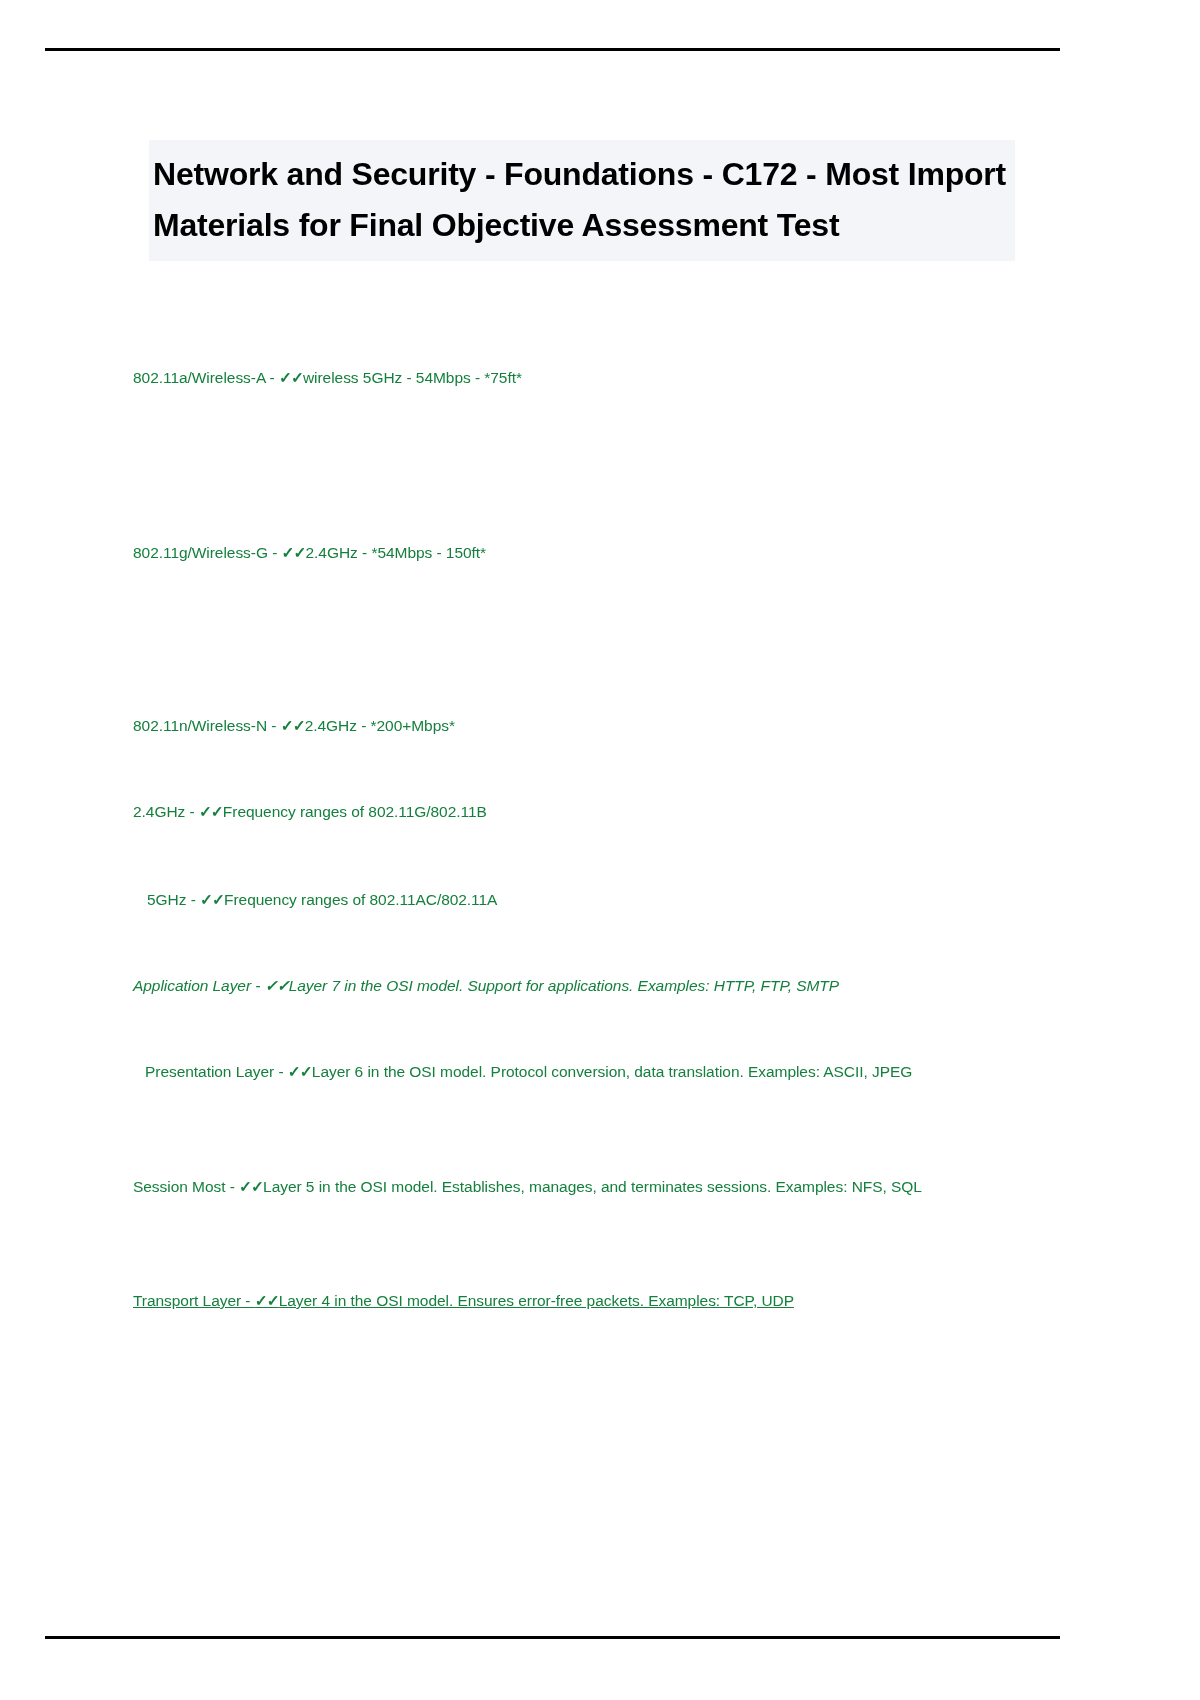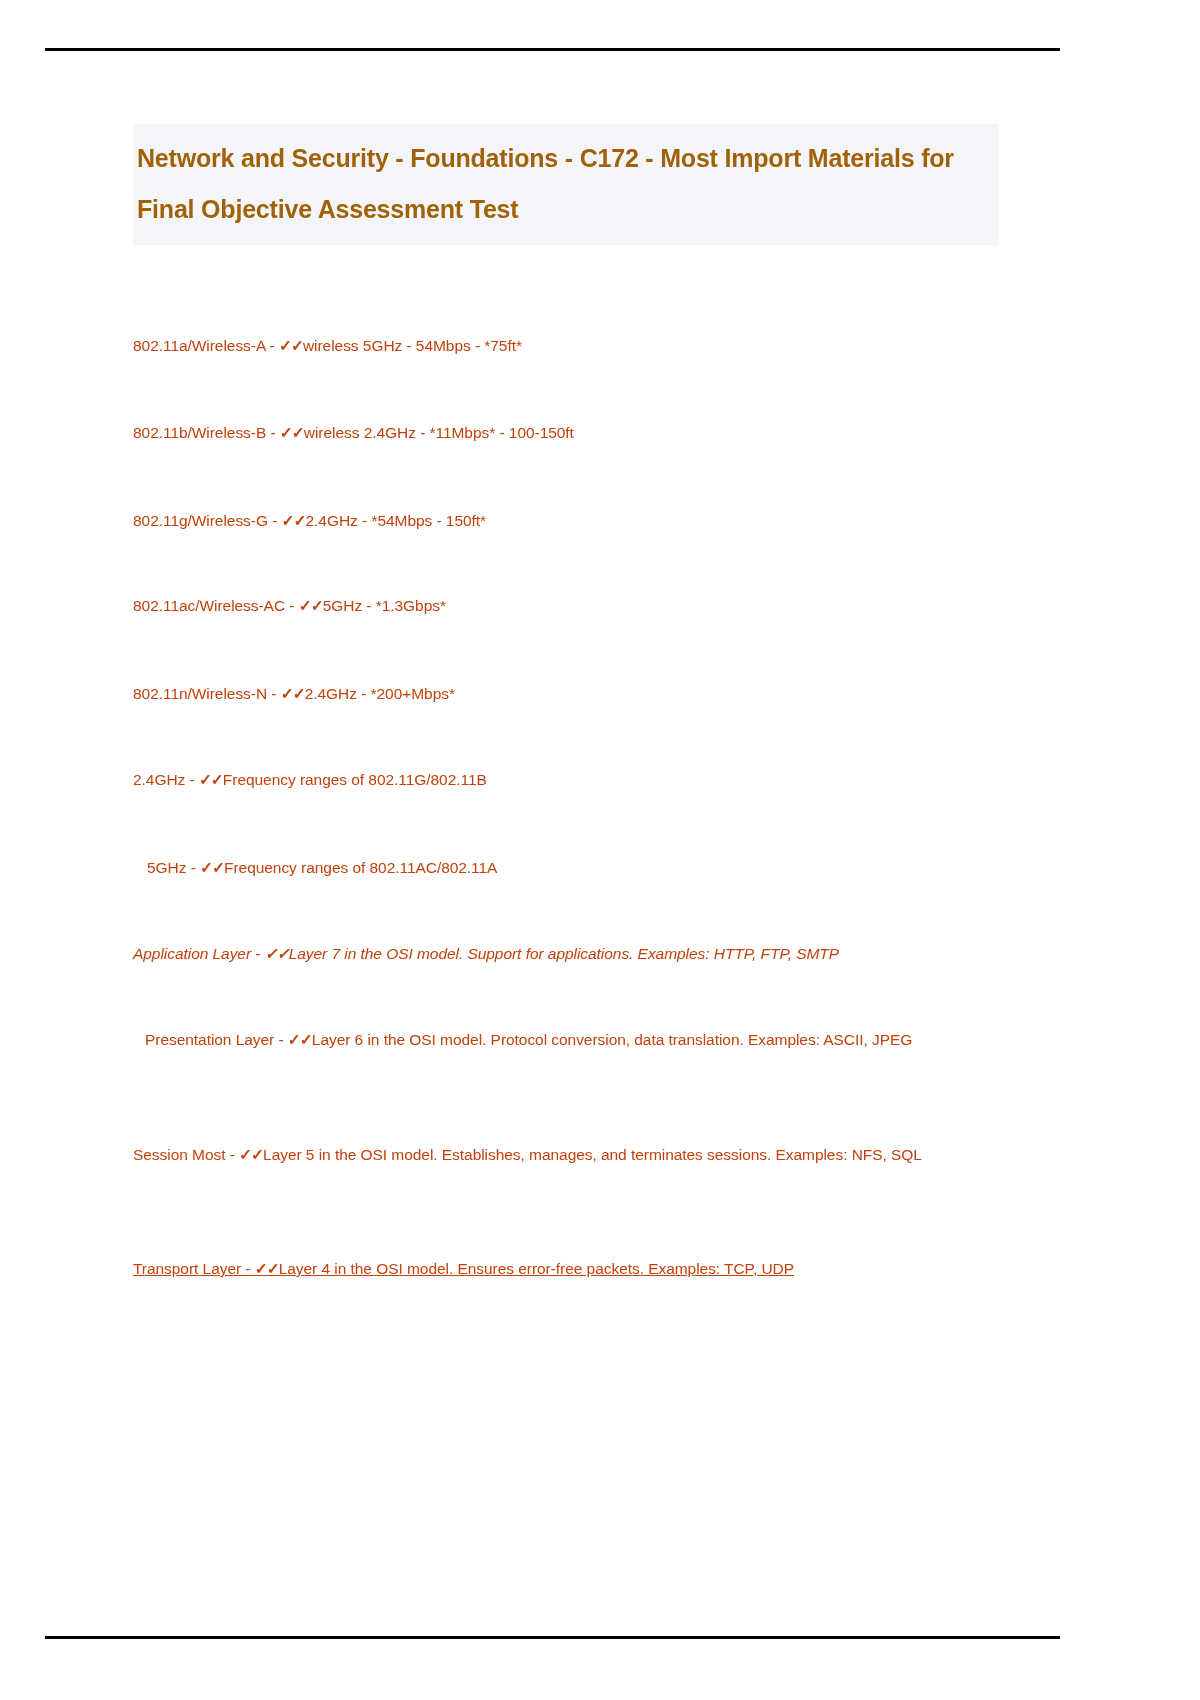--- a/index.html
+++ b/index.html
@@ -47,42 +47,42 @@
 
   .content {
     position: absolute;
     left: 133px;
     top: 124px;
     width: 874px;
   }
 
   .doc-title {
     background: #f4f5f9;
-    color: #a16207;
-    font-size: 25px;
+    color: #000000;
+    font-size: 32px;
     line-height: 51px;
     font-weight: bold;
     letter-spacing: -0.2px;
     padding: 9px 8px 10px 4px;
-    margin: 0;
+    margin: 16px;
     width: 866px;
     box-sizing: border-box;
     font-family: "Liberation Sans", sans-serif;
   }
 
   .body-list {
     margin: 0;
     padding: 0;
     list-style: none;
   }
 
   .body-line {
     font-size: 15.5px;
     line-height: 26px;
-    color: #c2410c;
+    color: #15803d;
     margin: 0;
     padding: 0;
     font-family: "Liberation Sans", sans-serif;
     letter-spacing: -0.05px;
   }
 
   
   .slot {
     margin-top: 0;
   }
@@ -98,23 +98,21 @@
 <div class="page">
 
   <div class="rule-top"></div>
 
   <div class="content">
 
     <h1 class="doc-title">Network and Security - Foundations - C172 - Most Import Materials for Final Objective Assessment Test</h1>
 
     <div class="body-list" style="position: relative; height: 1060px;">
         <p class="body-line slot" style="position: absolute; left: 0px; top: 88px; width: 874px;"><span>802.11a/Wireless-A</span><span> - </span><span class="check">✓✓</span><span>wireless 5GHz - 54Mbps - *75ft*</span></p>
-        <p class="body-line slot" style="position: absolute; left: 0px; top: 175px; width: 874px;"><span>802.11b/Wireless-B</span><span> - </span><span class="check">✓✓</span><span>wireless 2.4GHz - *11Mbps* - 100-150ft</span></p>
         <p class="body-line slot" style="position: absolute; left: 0px; top: 263px; width: 874px;"><span>802.11g/Wireless-G</span><span> - </span><span class="check">✓✓</span><span>2.4GHz - *54Mbps - 150ft*</span></p>
-        <p class="body-line slot" style="position: absolute; left: 0px; top: 348px; width: 874px;"><span>802.11ac/Wireless-AC</span><span> - </span><span class="check">✓✓</span><span>5GHz - *1.3Gbps*</span></p>
         <p class="body-line slot" style="position: absolute; left: 0px; top: 436px; width: 874px;"><span>802.11n/Wireless-N</span><span> - </span><span class="check">✓✓</span><span>2.4GHz - *200+Mbps*</span></p>
         <p class="body-line slot" style="position: absolute; left: 0px; top: 522px; width: 874px;"><span>2.4GHz</span><span> - </span><span class="check">✓✓</span><span>Frequency ranges of 802.11G/802.11B</span></p>
         <p class="body-line slot" style="position: absolute; left: 14px; top: 610px; width: 874px;"><span>5GHz</span><span> - </span><span class="check">✓✓</span><span>Frequency ranges of 802.11AC/802.11A</span></p>
         <p class="body-line slot" style="position: absolute; left: 0px; top: 696px; width: 874px; font-style: italic;"><span>Application Layer</span><span> - </span><span class="check">✓✓</span><span>Layer 7 in the OSI model. Support for applications. Examples: HTTP, FTP, SMTP</span></p>
         <p class="body-line slot" style="position: absolute; left: 12px; top: 782px; width: 874px;"><span>Presentation Layer</span><span> - </span><span class="check">✓✓</span><span>Layer 6 in the OSI model. Protocol conversion, data translation. Examples: ASCII, JPEG</span></p>
         <p class="body-line slot" style="position: absolute; left: 0px; top: 897px; width: 874px;"><span>Session Most</span><span> - </span><span class="check">✓✓</span><span>Layer 5 in the OSI model. Establishes, manages, and terminates sessions. Examples: NFS, SQL</span></p>
         <p class="body-line slot" style="position: absolute; left: 0px; top: 1011px; width: 874px; text-decoration: underline;"><span>Transport Layer</span><span> - </span><span class="check">✓✓</span><span>Layer 4 in the OSI model. Ensures error-free packets. Examples: TCP, UDP</span></p>
       </div>
 
   </div>

